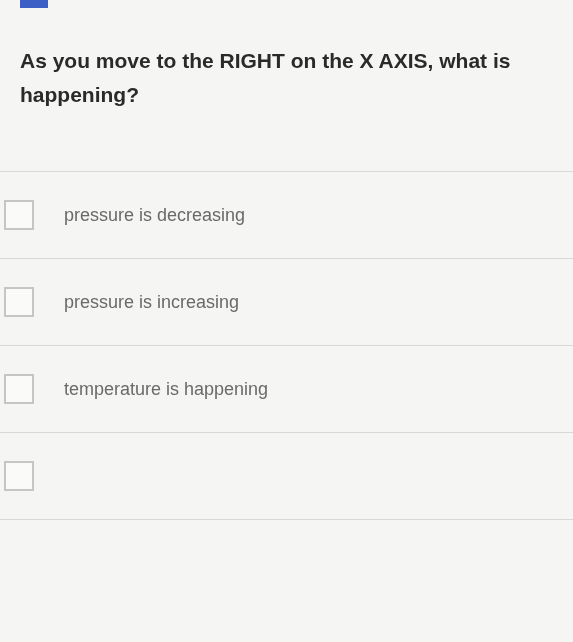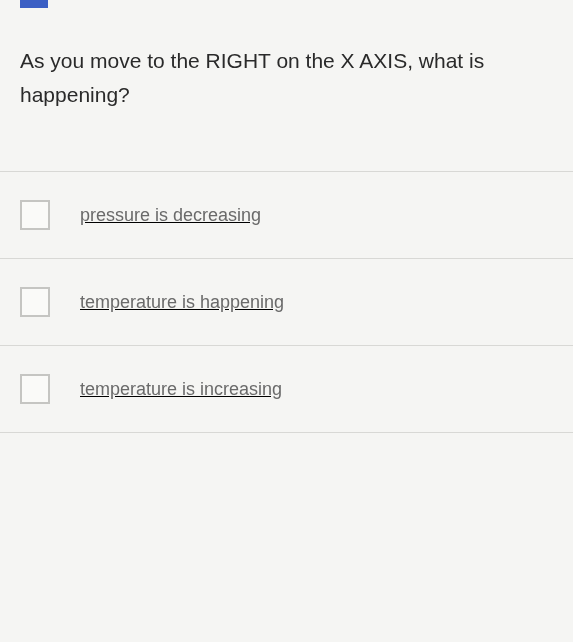--- a/index.html
+++ b/index.html
@@ -33,33 +33,32 @@
       font-size: 13px;
       letter-spacing: 1px;
       position: relative;
       top: -8px;
     }
     .question-section {
       padding: 30px 20px 40px 20px;
     }
     .question-text {
       font-size: 21px;
-      font-weight: 400;
+      font-weight: 700;
       color: #2a2a2a;
       line-height: 1.6;
     }
     .options-container {
       margin-top: 20px;
     }
     .option-row {
       display: flex;
       align-items: center;
-      padding: 28px 20px 28px 20px;
+      padding: 28px 20px 28px 4px;
       border-bottom: 1px solid #d8d8d5;
-      text-decoration: underline;
     }
     .option-row:first-child {
       border-top: 1px solid #d8d8d5;
     }
     .checkbox {
       width: 30px;
       height: 30px;
       border: 2px solid #c5c5c2;
       background: #fafaf8;
       margin-right: 30px;
@@ -84,19 +83,22 @@
   <p class="question-text">As you move to the RIGHT on the X AXIS, what is happening?</p>
 </div>
 
 <div class="options-container">
   <div class="option-row">
     <div class="checkbox"></div>
     <span class="option-label">pressure is decreasing</span>
   </div>
   <div class="option-row">
     <div class="checkbox"></div>
+    <span class="option-label">pressure is increasing</span>
+  </div>
+  <div class="option-row">
+    <div class="checkbox"></div>
     <span class="option-label">temperature is happening</span>
   </div>
   <div class="option-row">
     <div class="checkbox"></div>
-    <span class="option-label">temperature is increasing</span>
   </div>
 </div>
 
 </body></html>

